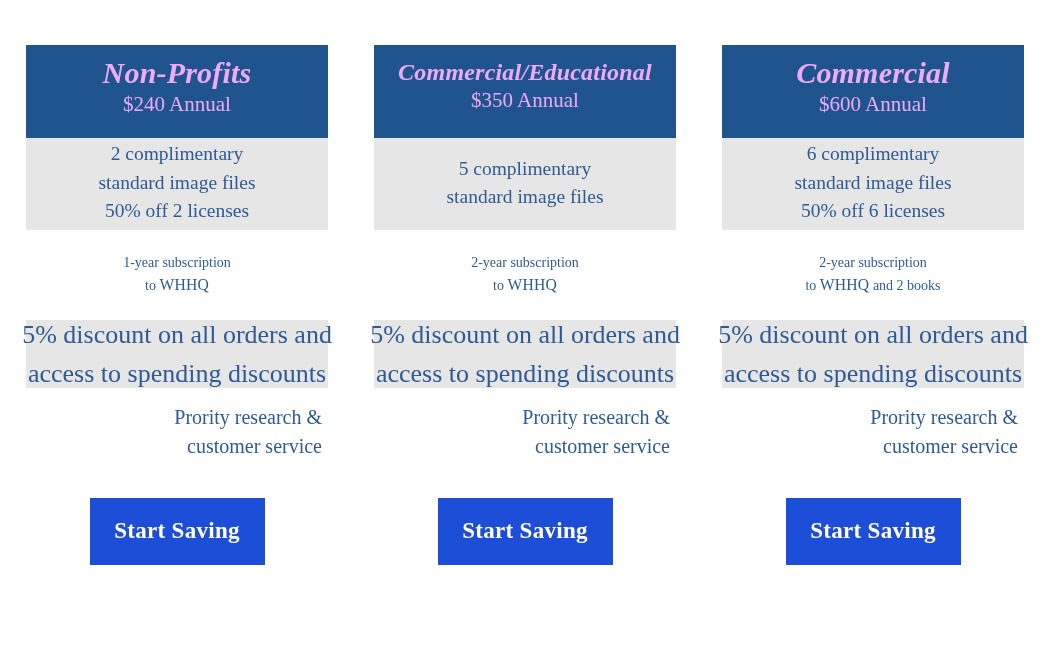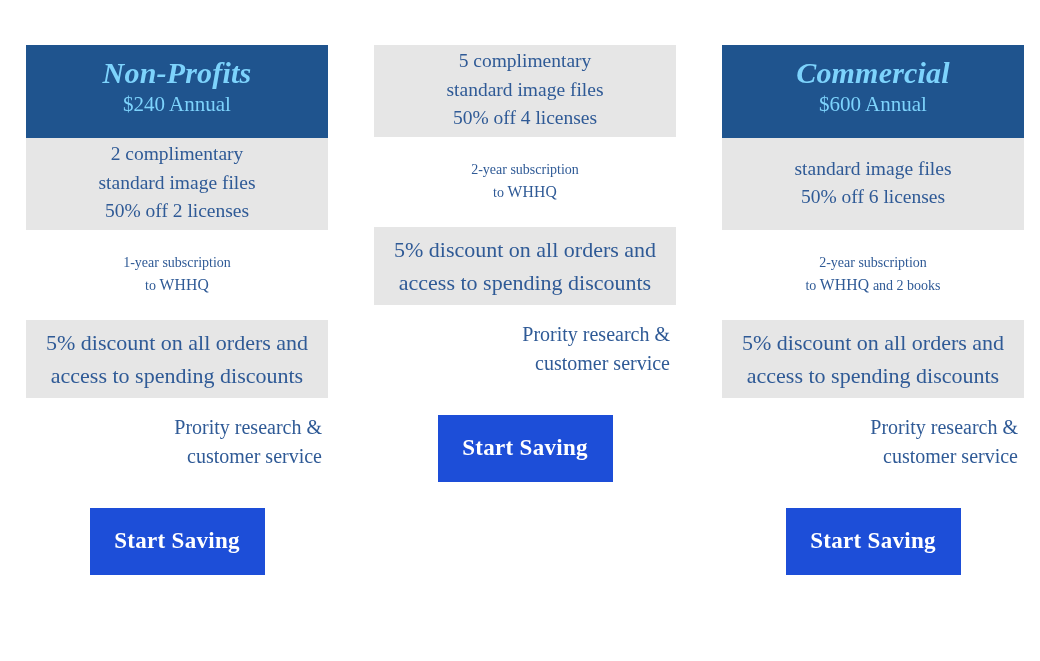--- a/index.html
+++ b/index.html
@@ -29,21 +29,21 @@
   .plan-column {
     width: 302px;
     display: flex;
     flex-direction: column;
     align-items: stretch;
   }
 
   
   .plan-header {
     background: #1F548E;
-    color: #7dd3fc;
+    color: #f0abfc;
     height: 93px;
     display: flex;
     flex-direction: column;
     align-items: center;
     justify-content: center;
     text-align: center;
     box-sizing: border-box;
     padding: 6px 8px 16px 8px;
   }
   .plan-title {
@@ -87,22 +87,22 @@
     line-height: 1.46;
     padding: 2px 6px 4px 6px;
   }
   .band-subscription {
     height: 90px;
     font-size: 14px;
     line-height: 1.45;
     padding: 0 4px;
   }
   .band-discount {
-    height: 78px;
-    font-size: 22px;
+    height: 68px;
+    font-size: 26px;
     line-height: 1.5;
     padding: 0 8px;
   }
   .band-support {
     height: 88px;
     font-size: 20px;
     line-height: 1.45;
     padding: 0 6px;
     align-items: flex-end;
   }
@@ -173,25 +173,28 @@
       <span class="band-line">Prority research &amp;</span>
       <span class="band-line">customer service</span>
     </div>
 
     <div class="cta-wrap">
       <button class="cta-button">Start Saving</button>
     </div>
   </div>
 
   <div class="plan-column">
+    <div class="plan-header">
+      <div class="plan-title small">Commercial/Educational</div>
+      <div class="plan-price">$350 Annual</div>
+    </div>
 
     <div class="band gray band-includes">
       <span class="band-line">5 complimentary</span>
       <span class="band-line">standard image files</span>
-      <span class="band-line">50% off 4 licenses</span>
     </div>
 
     <div class="band white band-subscription">
       <span class="band-line">2-year subscription</span>
       <span class="band-line"><span>to </span><span class="whhq">WHHQ</span><span></span></span>
     </div>
 
     <div class="band gray band-discount">
       <span class="band-line">5% discount on all orders and</span>
       <span class="band-line">access to spending discounts</span>
@@ -207,20 +210,21 @@
     </div>
   </div>
 
   <div class="plan-column">
     <div class="plan-header">
       <div class="plan-title">Commercial</div>
       <div class="plan-price">$600 Annual</div>
     </div>
 
     <div class="band gray band-includes">
+      <span class="band-line">6 complimentary</span>
       <span class="band-line">standard image files</span>
       <span class="band-line">50% off  6 licenses</span>
     </div>
 
     <div class="band white band-subscription">
       <span class="band-line">2-year subscription</span>
       <span class="band-line"><span>to </span><span class="whhq">WHHQ</span><span> and 2 books</span></span>
     </div>
 
     <div class="band gray band-discount">

